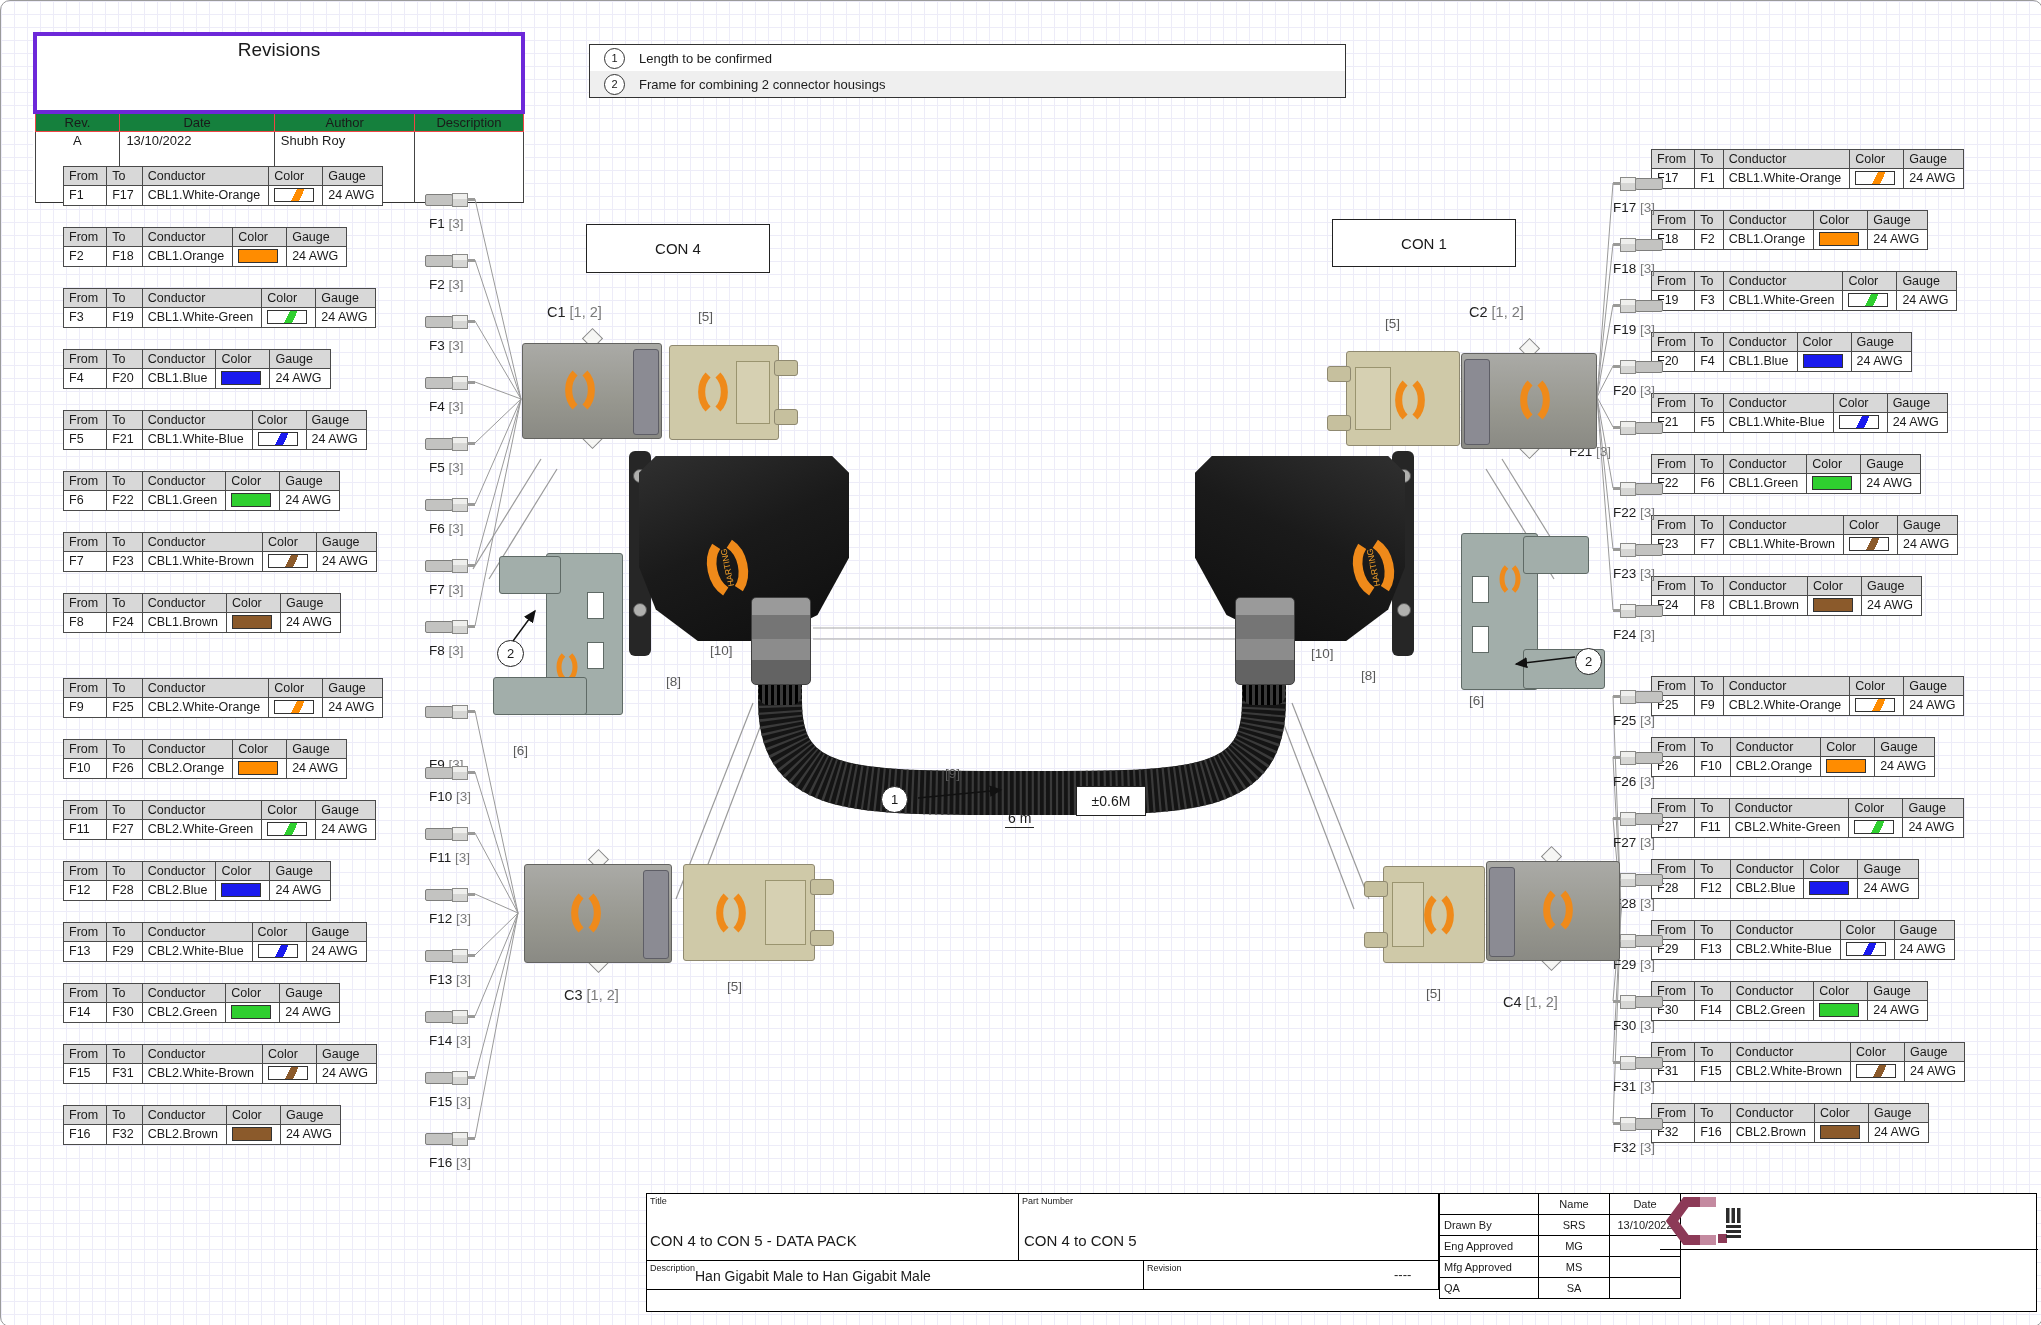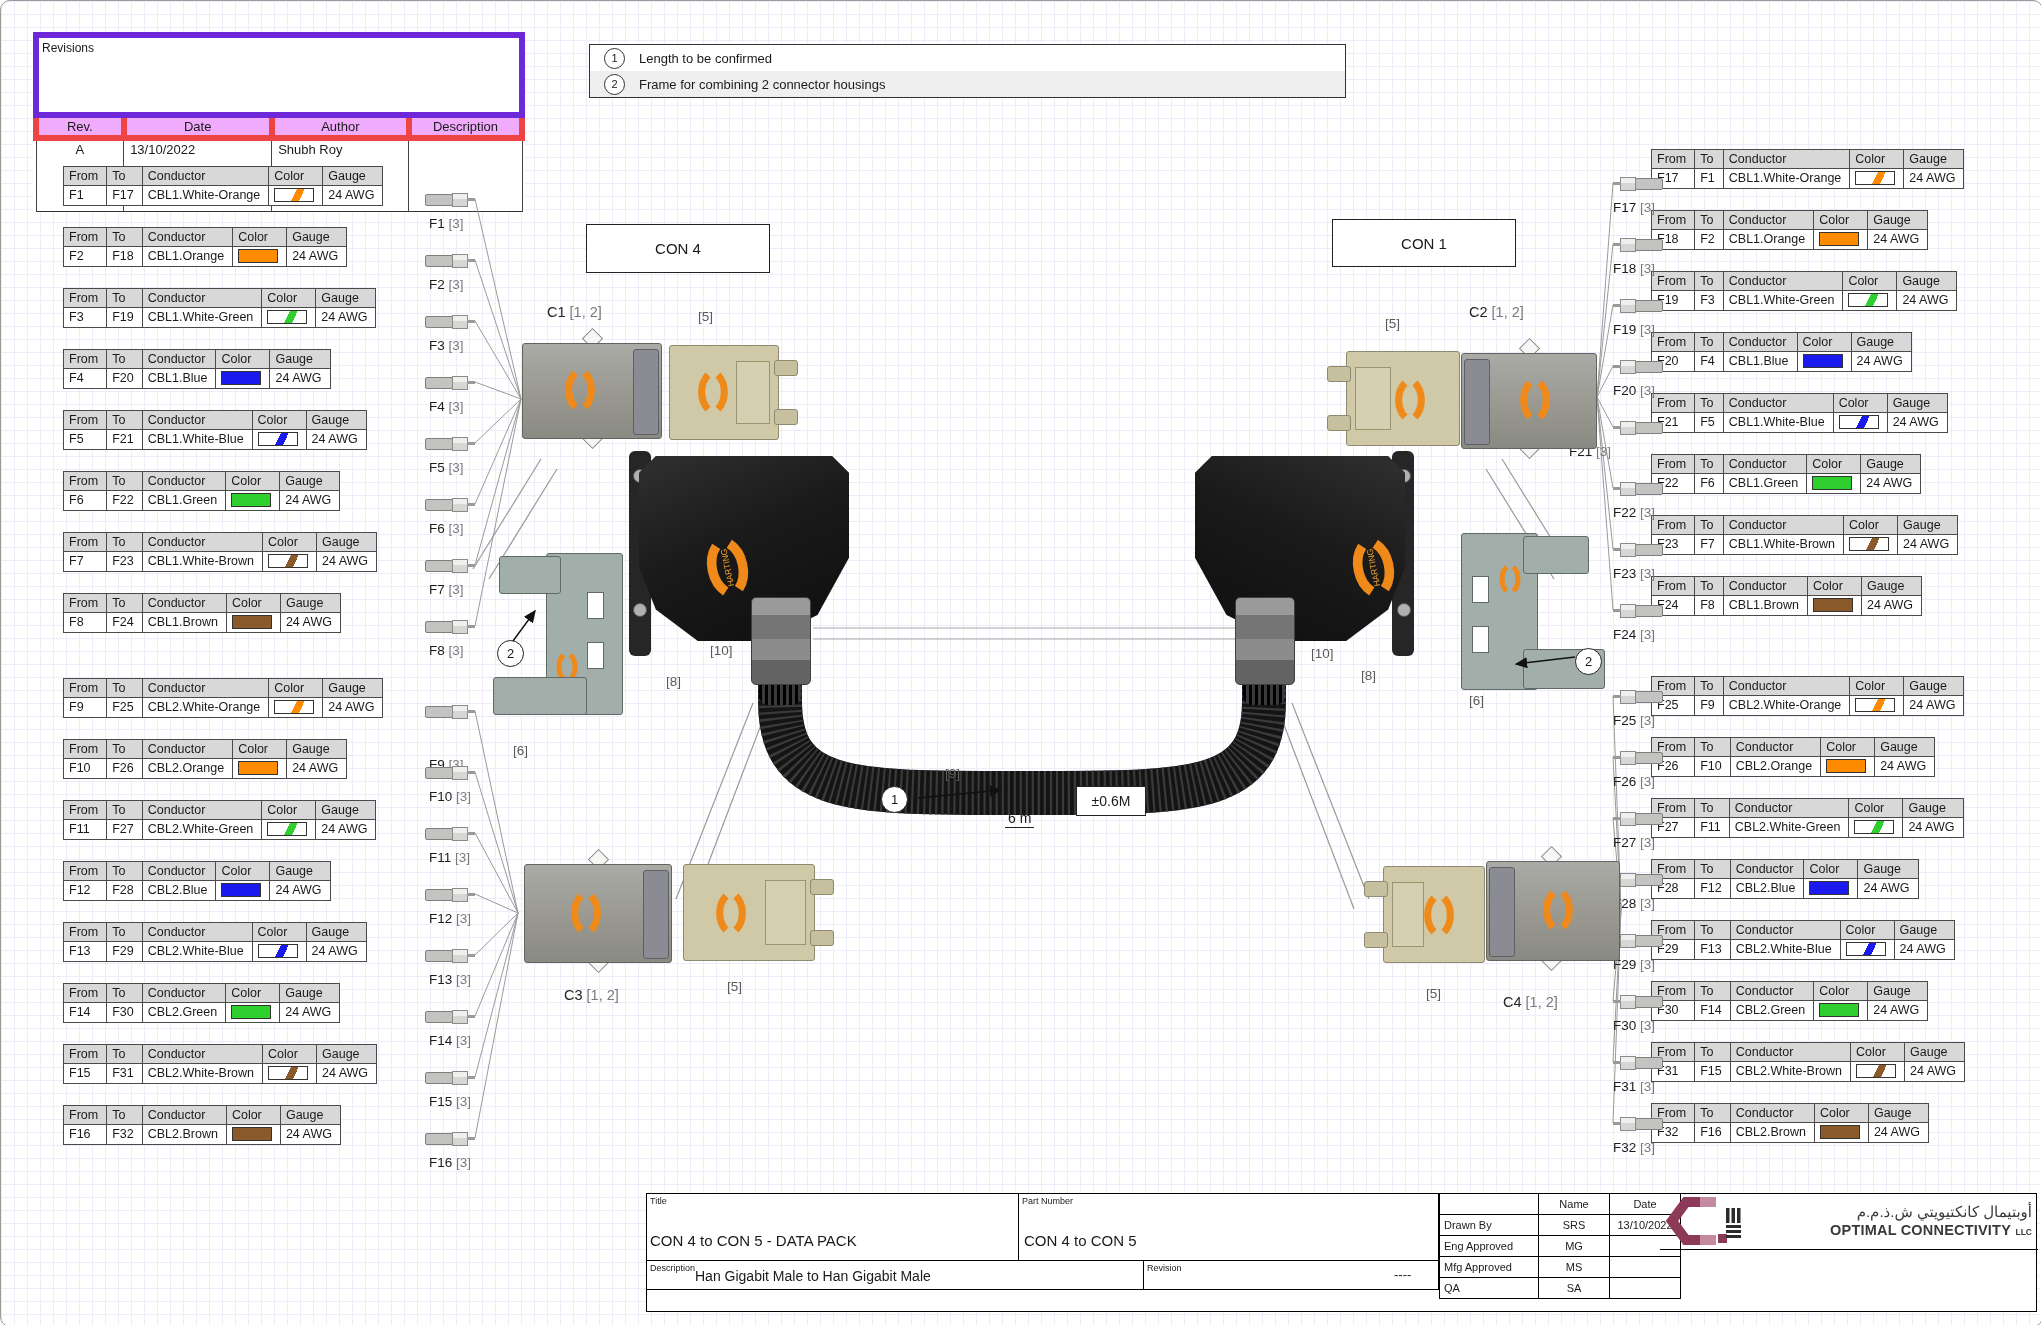--- a/index.html
+++ b/index.html
@@ -3,22 +3,22 @@
 <meta charset="utf-8">
 <style>
   html,body{margin:0;padding:0;background:#fff;}
   #sheet{position:relative;width:2041px;height:1325px;background:#fff;
     background-image:linear-gradient(#edecf8 1px,transparent 1px),linear-gradient(90deg,#edecf8 1px,transparent 1px);
     background-size:13px 13px;border:1px solid #9a9a9a;border-radius:10px;overflow:hidden;
     font-family:"Liberation Sans",sans-serif;color:#1a1a1a;}
   svg{position:absolute;left:0;top:0;pointer-events:none;}
   
   .rev-table{position:absolute;left:32px;top:31px;border-collapse:collapse;background:#fff;border:1.5px solid #333;font-size:13px;}
-  .rev-table .ttl{font-size:12px;text-align:left;padding:3px;border:6px solid #6d28d9;}
-  .rev-table th{background:#f0abfc;font-weight:400;border:6px solid #ef4444;padding:1px 21px;font-size:13px;}
+  .rev-table .ttl{font-size:19px;text-align:center;padding:3px;border:4px solid #6d28d9;}
+  .rev-table th{background:#15803d;font-weight:400;border:1px solid #ef4444;padding:1px 21px;font-size:13px;}
   .rev-table td{border-left:1px solid #444;border-right:1px solid #444;padding:1px 6px;vertical-align:top;height:68px;}
   
   .notes{position:absolute;left:588px;top:43px;width:755px;background:#fff;border:1.4px solid #333;}
   .notes .nttl{text-align:center;font-size:14px;padding:3px 0;border-bottom:1px solid #555;}
   .nrow{display:flex;align-items:center;gap:14px;height:26px;padding-left:14px;font-size:13px;}
   .nrow.alt{background:#efefef;}
   .ncirc{width:19px;height:19px;border:1.2px solid #333;border-radius:50%;display:flex;align-items:center;justify-content:center;font-size:11px;flex:0 0 auto;background:#fff;}
   
   .wtable{position:absolute;border-collapse:collapse;background:#fff;font-size:12.5px;border:1.4px solid #333;}
   .wtable th{background:#d8d8d8;font-weight:400;text-align:left;padding:0 8px 1px 5px;border:1px solid #4a4a4a;height:17px;white-space:nowrap;}
@@ -426,25 +426,20 @@
         <path d="M56 8 L40 8" stroke="#c48aa0" stroke-width="10"></path>
         <path d="M56 46 L40 46" stroke="#c48aa0" stroke-width="10"></path>
         <rect x="58" y="40" width="9" height="9" fill="#8c3a57"></rect>
         <rect x="66" y="14" width="3.5" height="15" fill="#2b2b2b"></rect>
         <rect x="71.5" y="14" width="3.5" height="15" fill="#2b2b2b"></rect>
         <rect x="77" y="14" width="3.5" height="15" fill="#2b2b2b"></rect>
         <rect x="66" y="31" width="15" height="3" fill="#2b2b2b"></rect>
         <rect x="66" y="36" width="15" height="3" fill="#2b2b2b"></rect>
         <rect x="66" y="41" width="15" height="3" fill="#2b2b2b"></rect>
       </svg>
-      <div class="logo-text">
-        <div class="ar">أوبتيمال كانكتيويتي ش.ذ.م.م</div>
-        <div><span class="en">OPTIMAL CONNECTIVITY</span>
-             <span class="llc">LLC</span></div>
-      </div>
     </div>
   </div>
 <table class="wtable" style="left: 62px; top: 165px;">
       <tbody>
         <tr>
           <th>From</th>
           <th>To</th>
           <th>Conductor</th>
           <th>Color</th>
           <th>Gauge</th>

